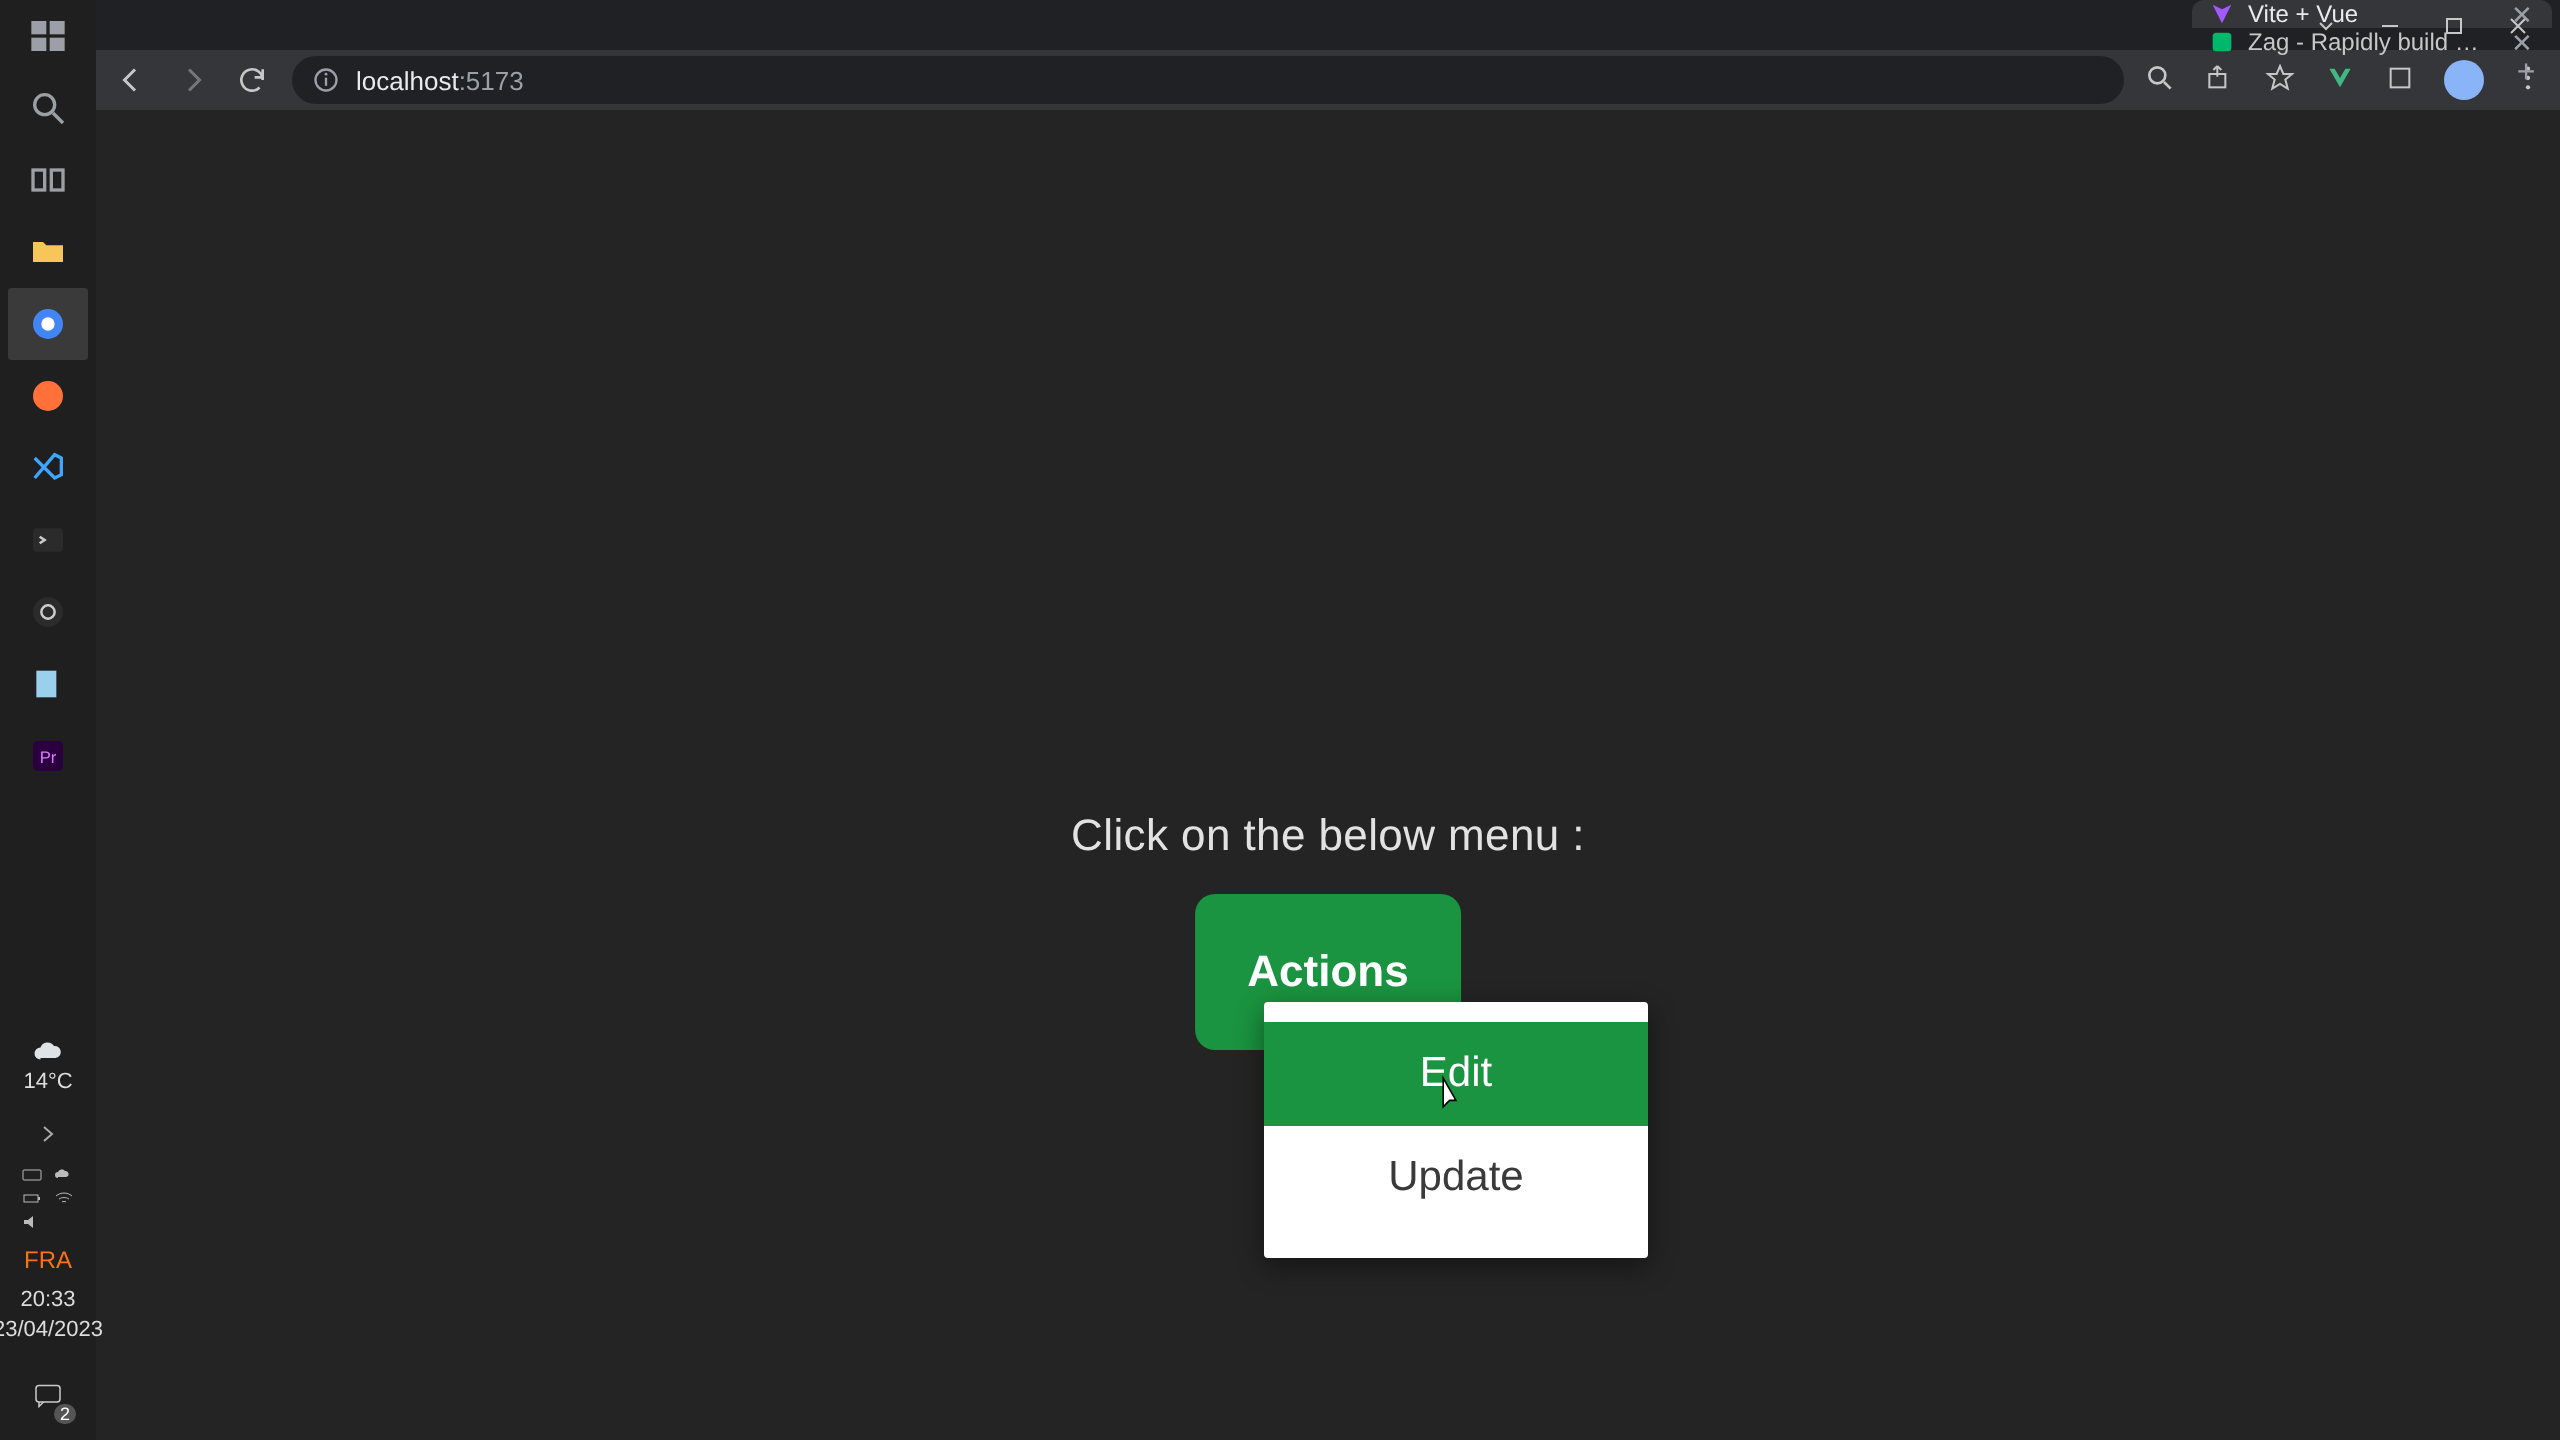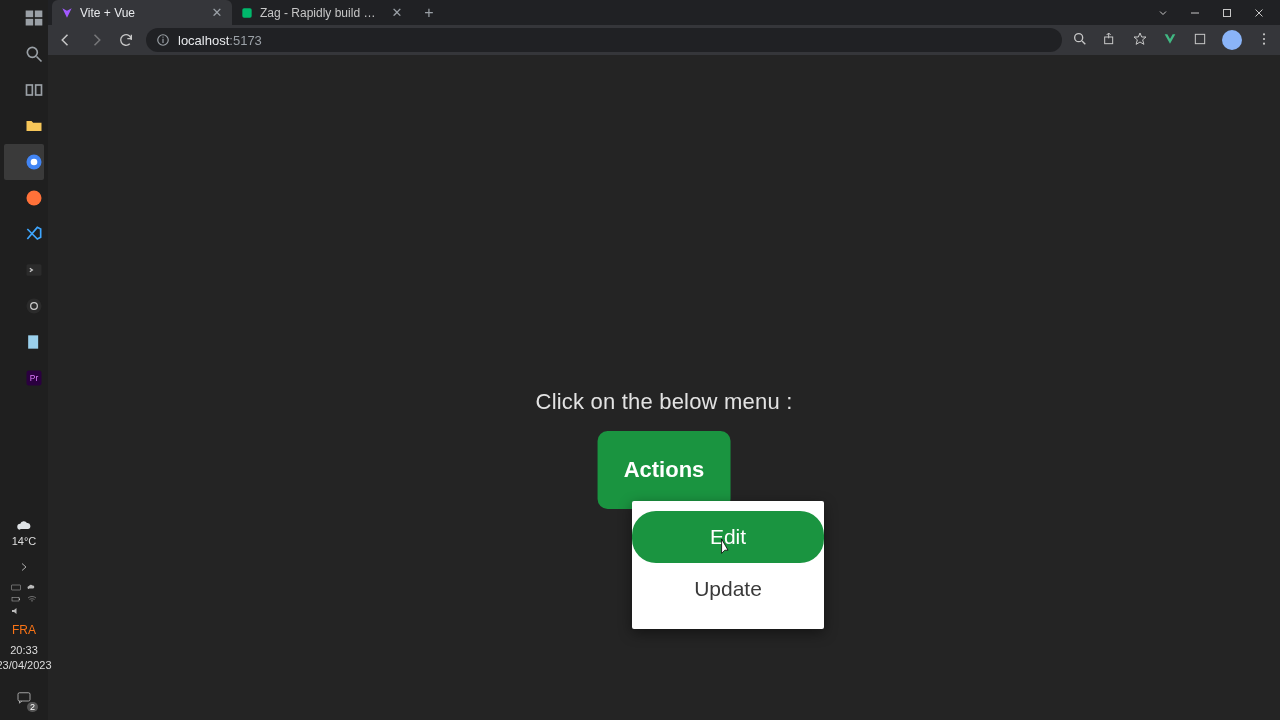--- a/index.html
+++ b/index.html
@@ -6,21 +6,21 @@
   html, body { width: 1280px; height: 720px; overflow: hidden; font-family: "Segoe UI", Arial, sans-serif; background: #000; }
 
   
   .taskbar {
     position: absolute; left: 0; top: 0; width: 48px; height: 100%;
     background: #1f1f1f; display: flex; flex-direction: column;
     align-items: center; z-index: 100;
   }
   .taskbar .tb-item {
     width: 40px; height: 36px; margin-top: 0; display: flex;
-    align-items: center; justify-content: flex-end; border-radius: 2px;
+    align-items: center; justify-content: center; border-radius: 2px;
     color: #ddd; font-size: 16px;
   }
   .taskbar .tb-item.active { background: #3a3a3a; }
   .taskbar .tb-item svg { width: 20px; height: 20px; display: block; }
   .taskbar .spacer { flex: 1; }
   .taskbar .tb-weather { display: flex; flex-direction: column; align-items: center; color: #ddd; font-size: 11px; margin-bottom: 6px; }
   .taskbar .tb-weather svg { width: 18px; height: 18px; }
   .taskbar .tb-expand { width: 48px; height: 28px; display: flex; align-items: center; justify-content: center; color: #aaa; }
   .taskbar .tray-row { width: 48px; display: flex; justify-content: center; gap: 4px; color: #bbb; font-size: 10px; }
   .taskbar .tray-row svg { width: 12px; height: 12px; }
@@ -37,21 +37,21 @@
   }
 
   
   .chrome {
     position: absolute; left: 48px; top: 0; right: 0; height: 100%;
     background: #202124; display: flex; flex-direction: column;
   }
   
   .tabstrip {
     height: 25px; background: #202124; display: flex; align-items: flex-end;
-    padding: 0 4px; position: relative;
+    padding: 0 4px; position: relative; flex-direction: column;
   }
   .tab {
     height: 25px; display: flex; align-items: center; gap: 6px;
     padding: 0 8px; font-size: 12px; color: #c7c7c7;
     max-width: 180px; min-width: 180px; position: relative;
   }
   .tab.active { background: #35363a; border-radius: 6px 6px 0 0; color: #e8eaed; }
   .tab .favicon { width: 14px; height: 14px; border-radius: 2px; display: inline-flex; align-items: center; justify-content: center; }
   .tab .title { flex: 1; white-space: nowrap; overflow: hidden; text-overflow: ellipsis; }
   .tab .close { width: 14px; height: 14px; display: inline-flex; align-items: center; justify-content: center; color: #9aa0a6; font-size: 13px; }
@@ -85,41 +85,41 @@
     width: 20px; height: 20px; border-radius: 50%; background: #8ab4f8;
   }
   .toolbar .right-icons svg { width: 16px; height: 16px; }
 
   
   .viewport {
     flex: 1; background: #242424; position: relative; overflow: hidden;
     color: rgba(255,255,255,.87);
   }
   .content-center {
-    position: absolute; left: 50%; top: 334px; transform: translateX(-50%);
+    position: absolute; left: 50%; top: 350px; transform: translateX(-50%);
     display: flex; flex-direction: column; align-items: center;
   }
   .prompt {
     font-size: 22px; color: rgba(255,255,255,.87); margin-bottom: 16px;
     font-weight: 400; letter-spacing: .2px;
   }
   .actions-btn {
     background: #1a9440; color: #fff; border: none;
     font-size: 22px; font-weight: 700; padding: 26px 26px;
     border-radius: 10px; cursor: pointer;
   }
   .menu {
     position: absolute; left: calc(50% - 32px); top: 446px;
     width: 192px; background: #fff; border-radius: 2px;
     box-shadow: 0 4px 14px rgba(0,0,0,.45);
     padding: 10px 0 14px 0;
   }
   .menu-item {
     height: 52px; display: flex; align-items: center; justify-content: center;
-    font-size: 21px; color: #3a3a3a; cursor: pointer; border-radius: 24px;
+    font-size: 21px; color: #3a3a3a; cursor: pointer;
   }
   .menu-item.hover {
     background: #1a9440; color: #fff;
   }
   .cursor {
     position: absolute; left: calc(50% + 56px); top: 482px;
     width: 16px; height: 20px; pointer-events: none; z-index: 50;
   }
 </style>
 </head>

